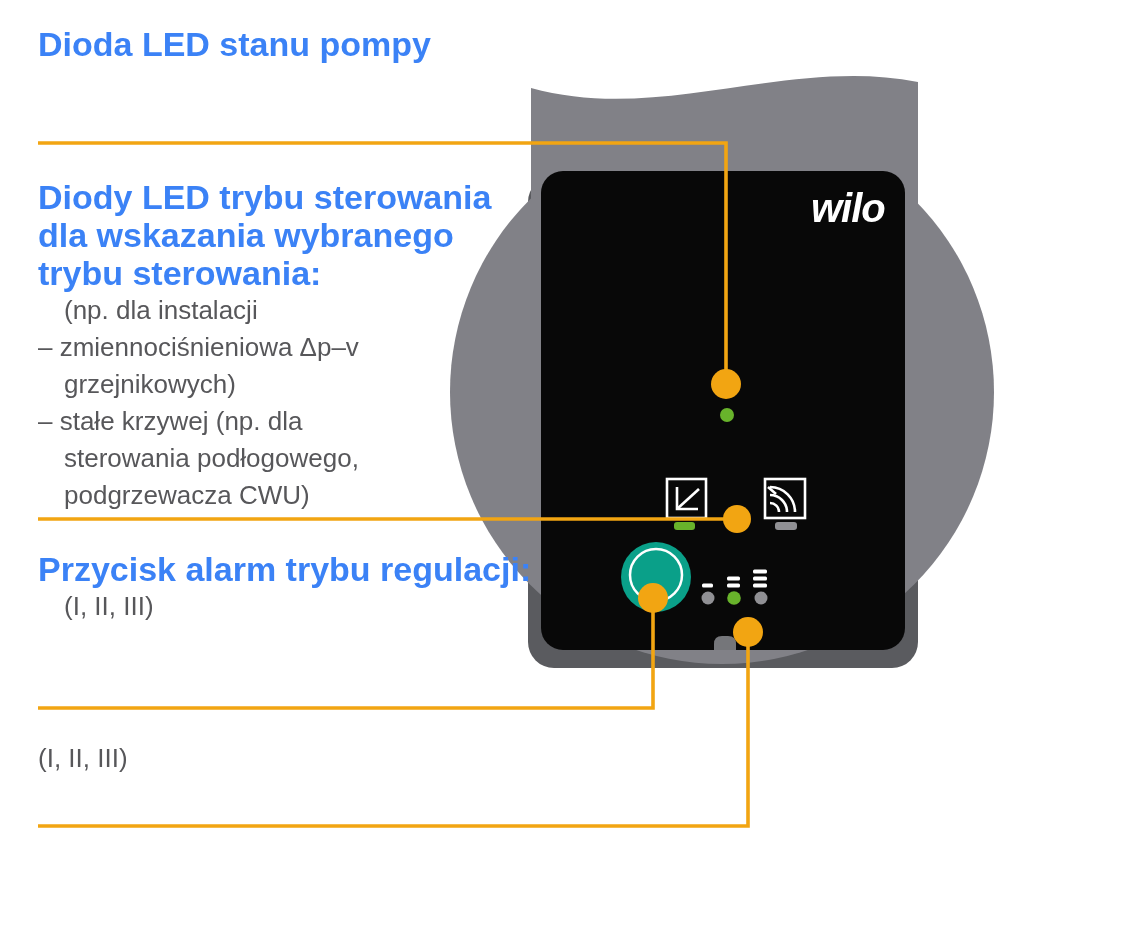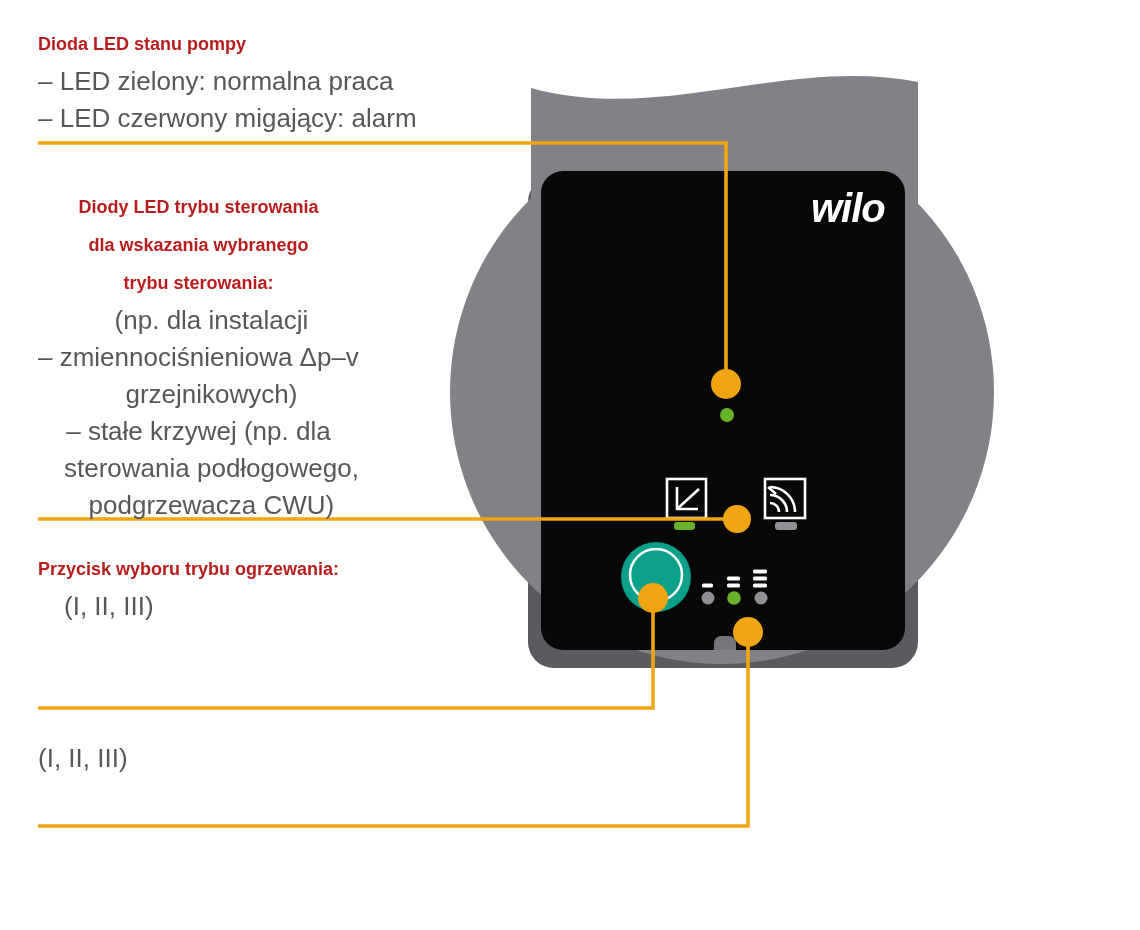--- a/index.html
+++ b/index.html
@@ -6,34 +6,34 @@
   #app{
     position:relative;
     width:1140px;height:930px;
     background:#fff;
     font-family:"Liberation Sans",sans-serif;
     overflow:hidden;
   }
   #scene{position:absolute;left:0;top:0;}
   .sec{position:absolute;left:38px;}
   .sec .title{
-    color:#b91c1c;
+    color:#3b82f6;
     font-weight:bold;
-    font-size:18px;
+    font-size:34px;
     line-height:38px;
     white-space:pre-line;
   }
   .sec .line{
     color:#57575a;
     font-size:26px;
     line-height:37px;
   }
   .sec .line.ind{padding-left:26px;}
   #sec1{top:25px;}
-  #sec2{top:188px;text-align:center;}
+  #sec2{top:178px;}
   #sec3{top:550px;}
   #sec4{top:740px;}
 </style>
 </head>
 <body>
 
 <div id="app">
 
   <svg id="scene" width="1140" height="930" viewBox="0 0 1140 930">
 
@@ -92,42 +92,38 @@
     </g>
 
     <circle cx="726" cy="384" r="15" fill="#f2a512"></circle>
     <circle cx="737" cy="519" r="14" fill="#f2a512"></circle>
     <circle cx="653" cy="598" r="15" fill="#f2a512"></circle>
     <circle cx="748" cy="632" r="15" fill="#f2a512"></circle>
   </svg>
 
   <div class="sec" id="sec1">
     <div class="title">Dioda LED stanu pompy</div>
-    <div>
-        <div class="line">– LED zielony: normalna praca</div>
-        <div class="line">– LED czerwony migający: alarm</div>
-      </div>
   </div>
 
   <div class="sec" id="sec2">
     <div class="title">Diody LED trybu sterowania
 dla wskazania wybranego
 trybu sterowania:</div>
     <div>
         <div class="line ind">(np. dla instalacji</div>
         <div class="line">– zmiennociśnieniowa Δp–v</div>
         <div class="line ind">grzejnikowych)</div>
         <div class="line">– stałe krzywej (np. dla</div>
         <div class="line ind">sterowania podłogowego,</div>
         <div class="line ind">podgrzewacza CWU)</div>
       </div>
   </div>
 
   <div class="sec" id="sec3">
-    <div class="title">Przycisk wyboru trybu ogrzewania:</div>
+    <div class="title">Przycisk alarm trybu regulacji:</div>
     <div>
         <div class="line ind">(I, II, III)</div>
       </div>
   </div>
 
   <div class="sec" id="sec4">
     <div>
         <div class="line">(I, II, III)</div>
       </div>
   </div>

